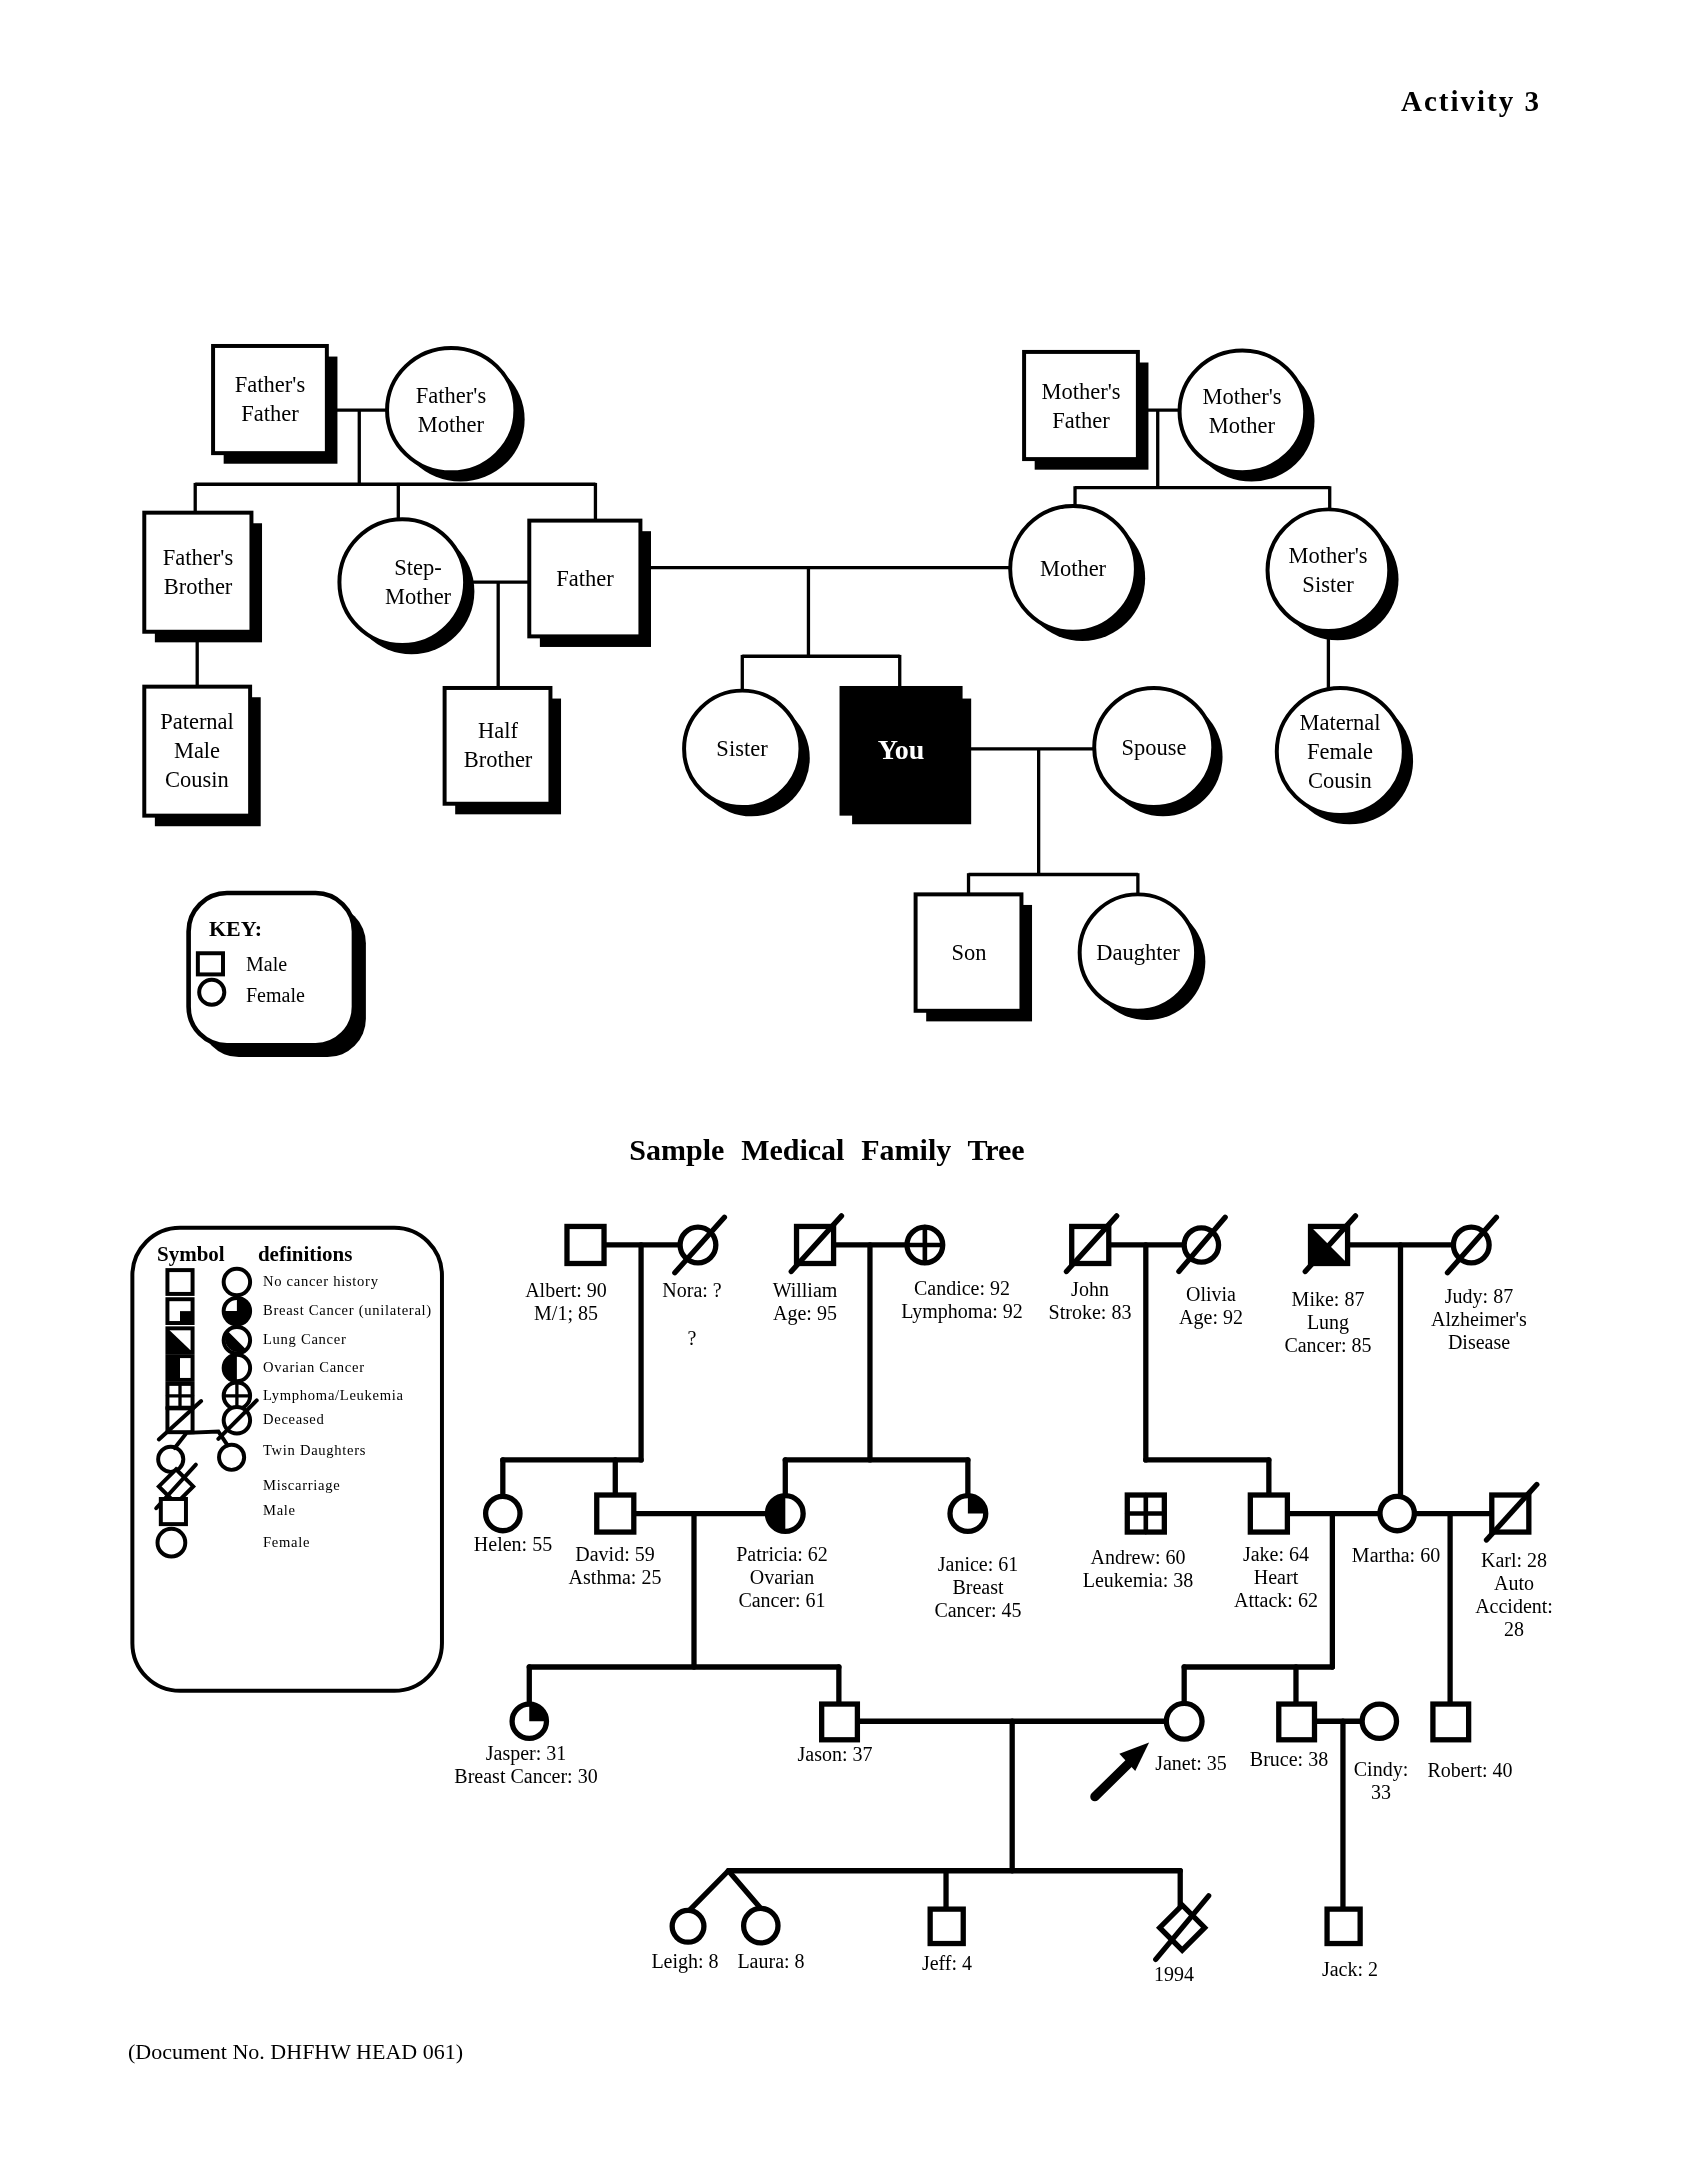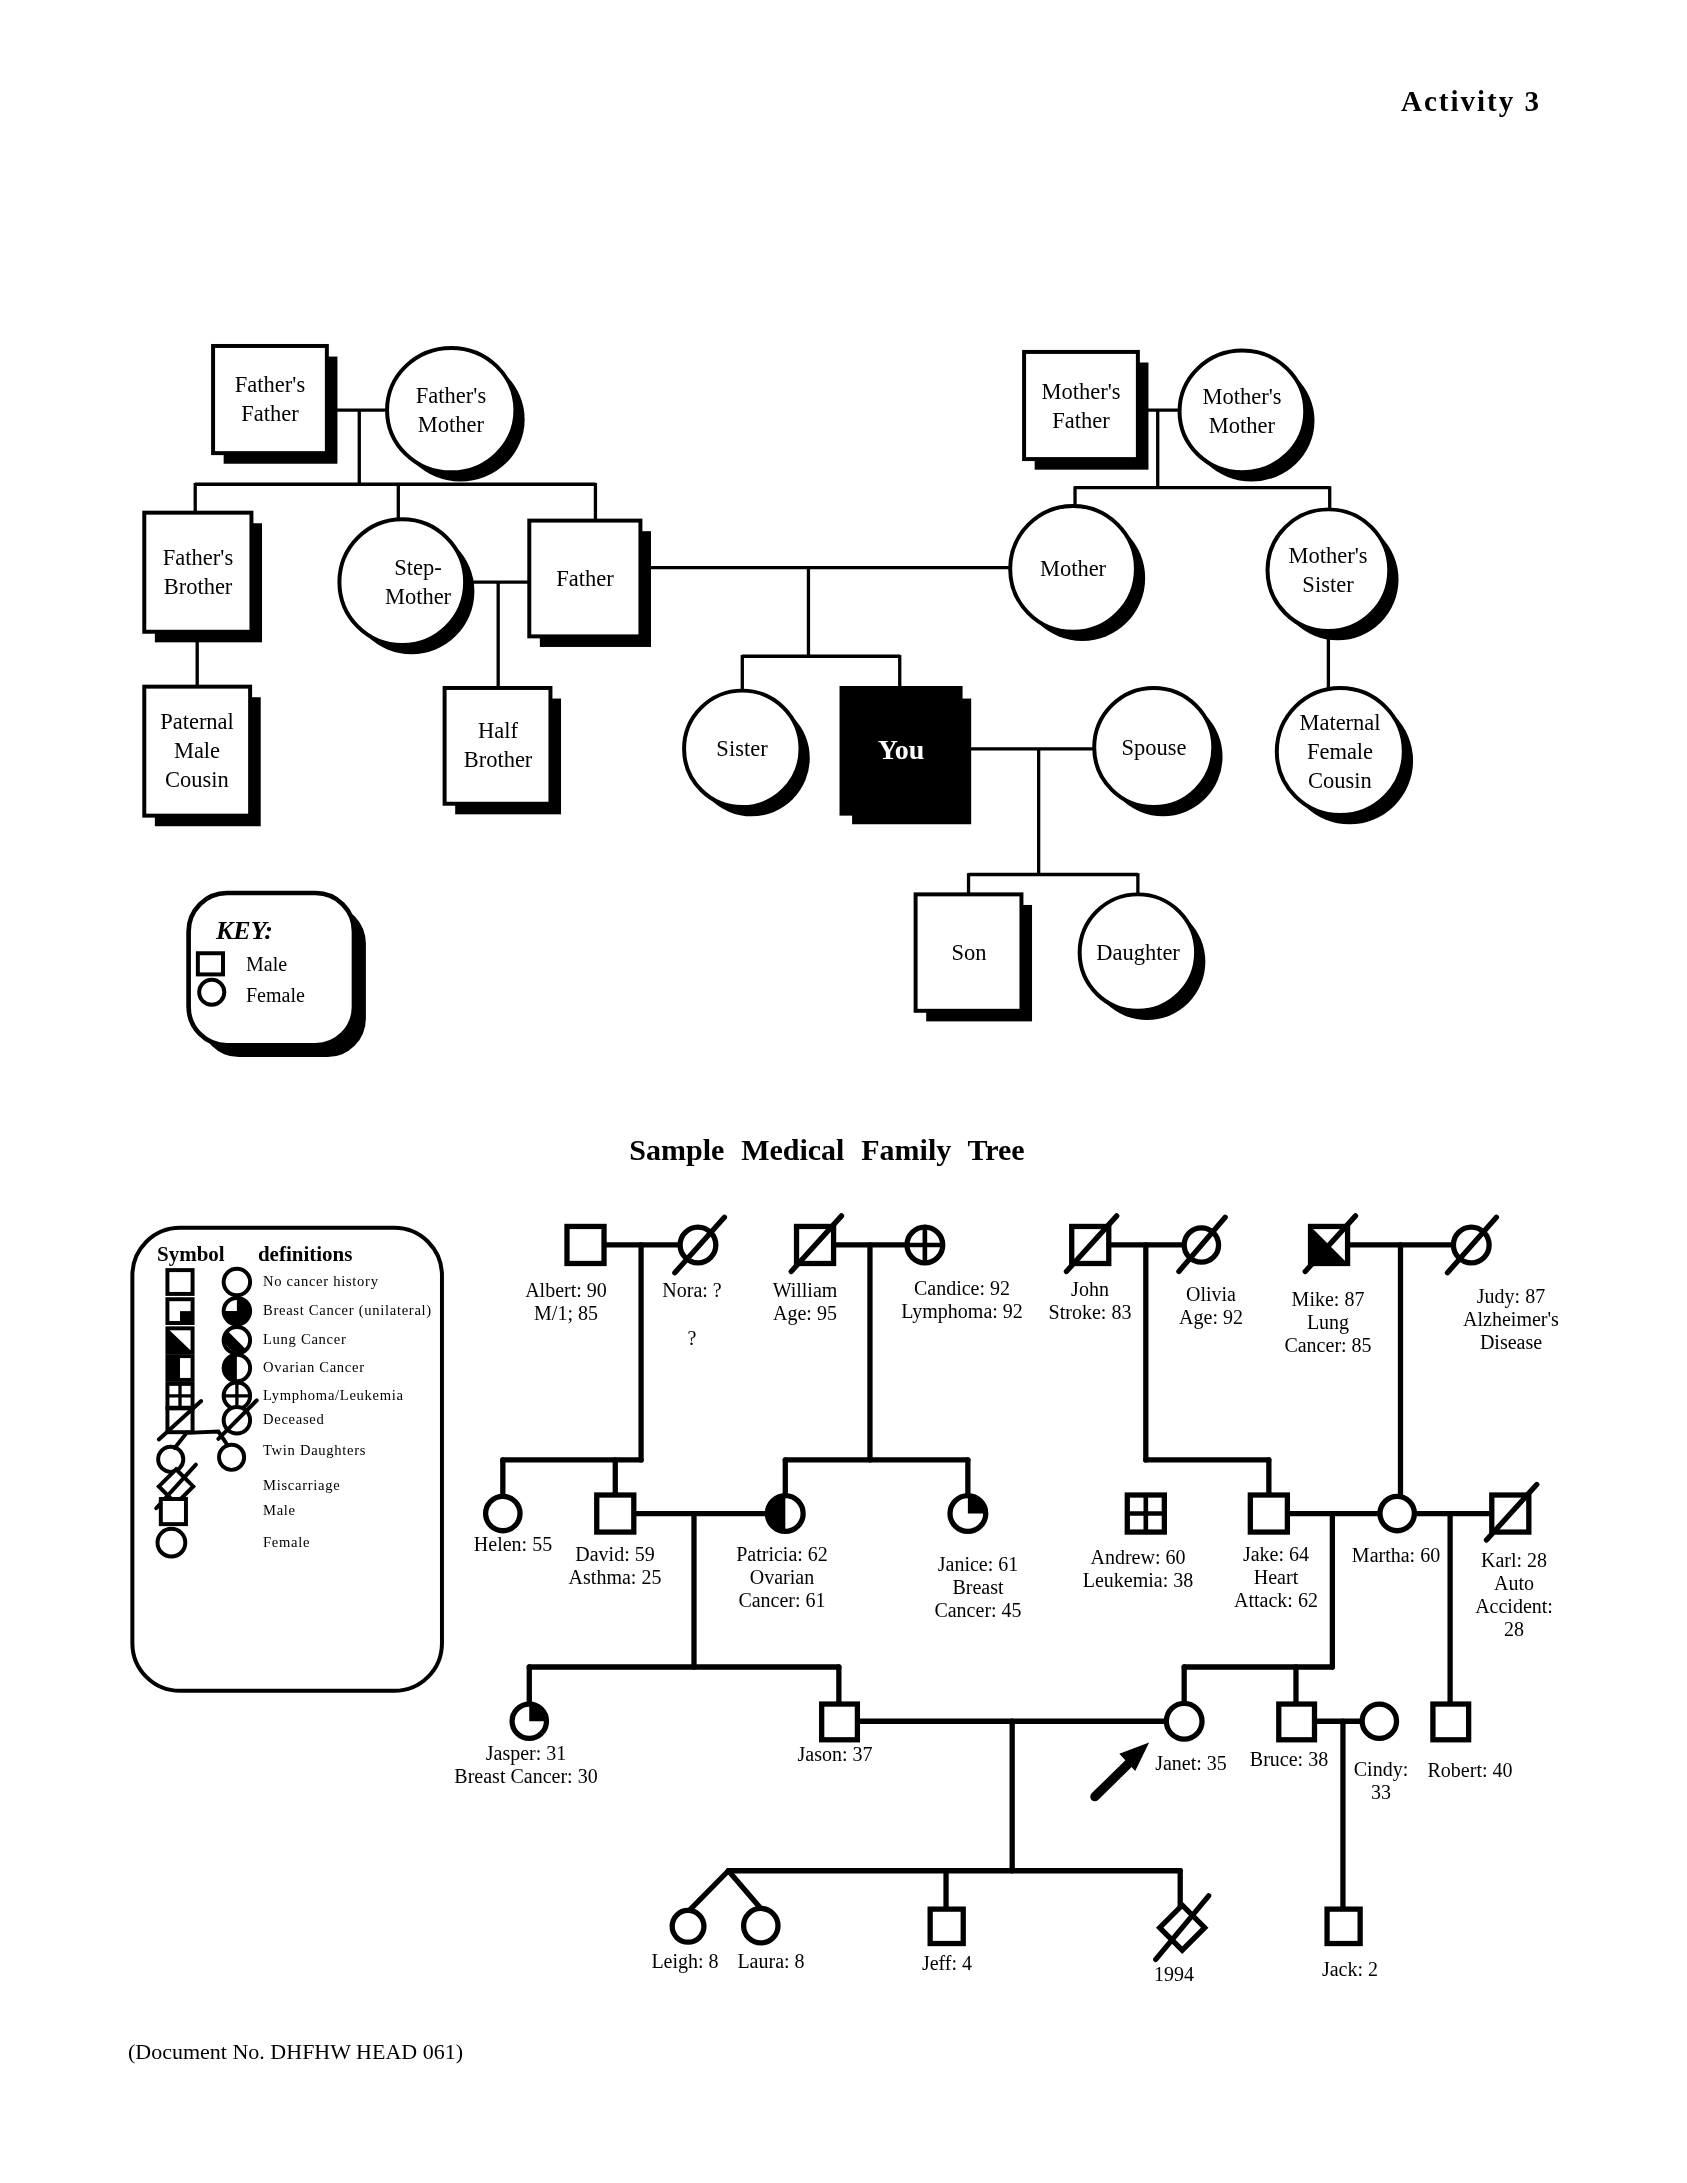--- a/index.html
+++ b/index.html
@@ -6,21 +6,21 @@
   .page{position:relative;width:1687px;height:2183px;background:#ffffff;overflow:hidden;
         font-family:"Liberation Serif","DejaVu Serif",serif;color:#000;}
   svg.layer{position:absolute;left:0;top:0;width:1687px;height:2183px;}
   .lbl{position:absolute;transform:translateX(-50%);text-align:center;white-space:nowrap;line-height:29px;font-size:22.5px;}
   .lbl div{white-space:nowrap;}
   .ped{line-height:23px;font-size:20px;}
   .activity{position:absolute;right:146px;top:85px;font-size:29px;font-weight:bold;letter-spacing:2px;}
   .doctitle{position:absolute;left:837px;top:147px;transform:translateX(-50%);font-size:41px;font-weight:bold;word-spacing:17px;letter-spacing:1.3px;white-space:nowrap;}
   .intro{position:absolute;left:128px;top:236px;font-size:28px;word-spacing:5.3px;white-space:nowrap;}
   .sampletitle{position:absolute;left:827px;top:1133px;transform:translateX(-50%);font-size:30px;font-weight:bold;word-spacing:9.3px;white-space:nowrap;}
-  .keytitle{position:absolute;left:216px;top:916px;font-size:26px;font-weight:bold;font-style:italic;}
+  .keytitle{position:absolute;left:209px;top:916px;font-size:22px;font-weight:bold;}
   .keyitem{position:absolute;font-size:20px;}
   .symdeftitle{position:absolute;left:157px;top:1242px;font-size:21px;font-weight:bold;word-spacing:28px;white-space:nowrap;}
   .symrow{position:absolute;left:263px;font-size:14.6px;letter-spacing:0.7px;white-space:nowrap;}
   .youlbl{font-size:28px;font-weight:bold;color:#ffffff;line-height:33px;}
   .src{position:absolute;left:128px;font-size:22px;white-space:nowrap;}
   .src i{font-style:italic;}
 </style>
 </head>
 <body>
 
@@ -416,21 +416,21 @@
 </div>
 <div class="lbl ped" style="left:1211px;top:1283px;">
   <div>Olivia</div>
   <div>Age: 92</div>
 </div>
 <div class="lbl ped" style="left:1328px;top:1288px;">
   <div>Mike: 87</div>
   <div>Lung</div>
   <div>Cancer: 85</div>
 </div>
-<div class="lbl ped" style="left:1479px;top:1285px;margin-left:32px;">
+<div class="lbl ped" style="left:1479px;top:1285px;">
   <div>Judy: 87</div>
   <div>Alzheimer's</div>
   <div>Disease</div>
 </div>
 <div class="lbl ped" style="left:513px;top:1533px;">
   <div>Helen: 55</div>
 </div>
 <div class="lbl ped" style="left:615px;top:1543px;">
   <div>David: 59</div>
   <div>Asthma: 25</div>

